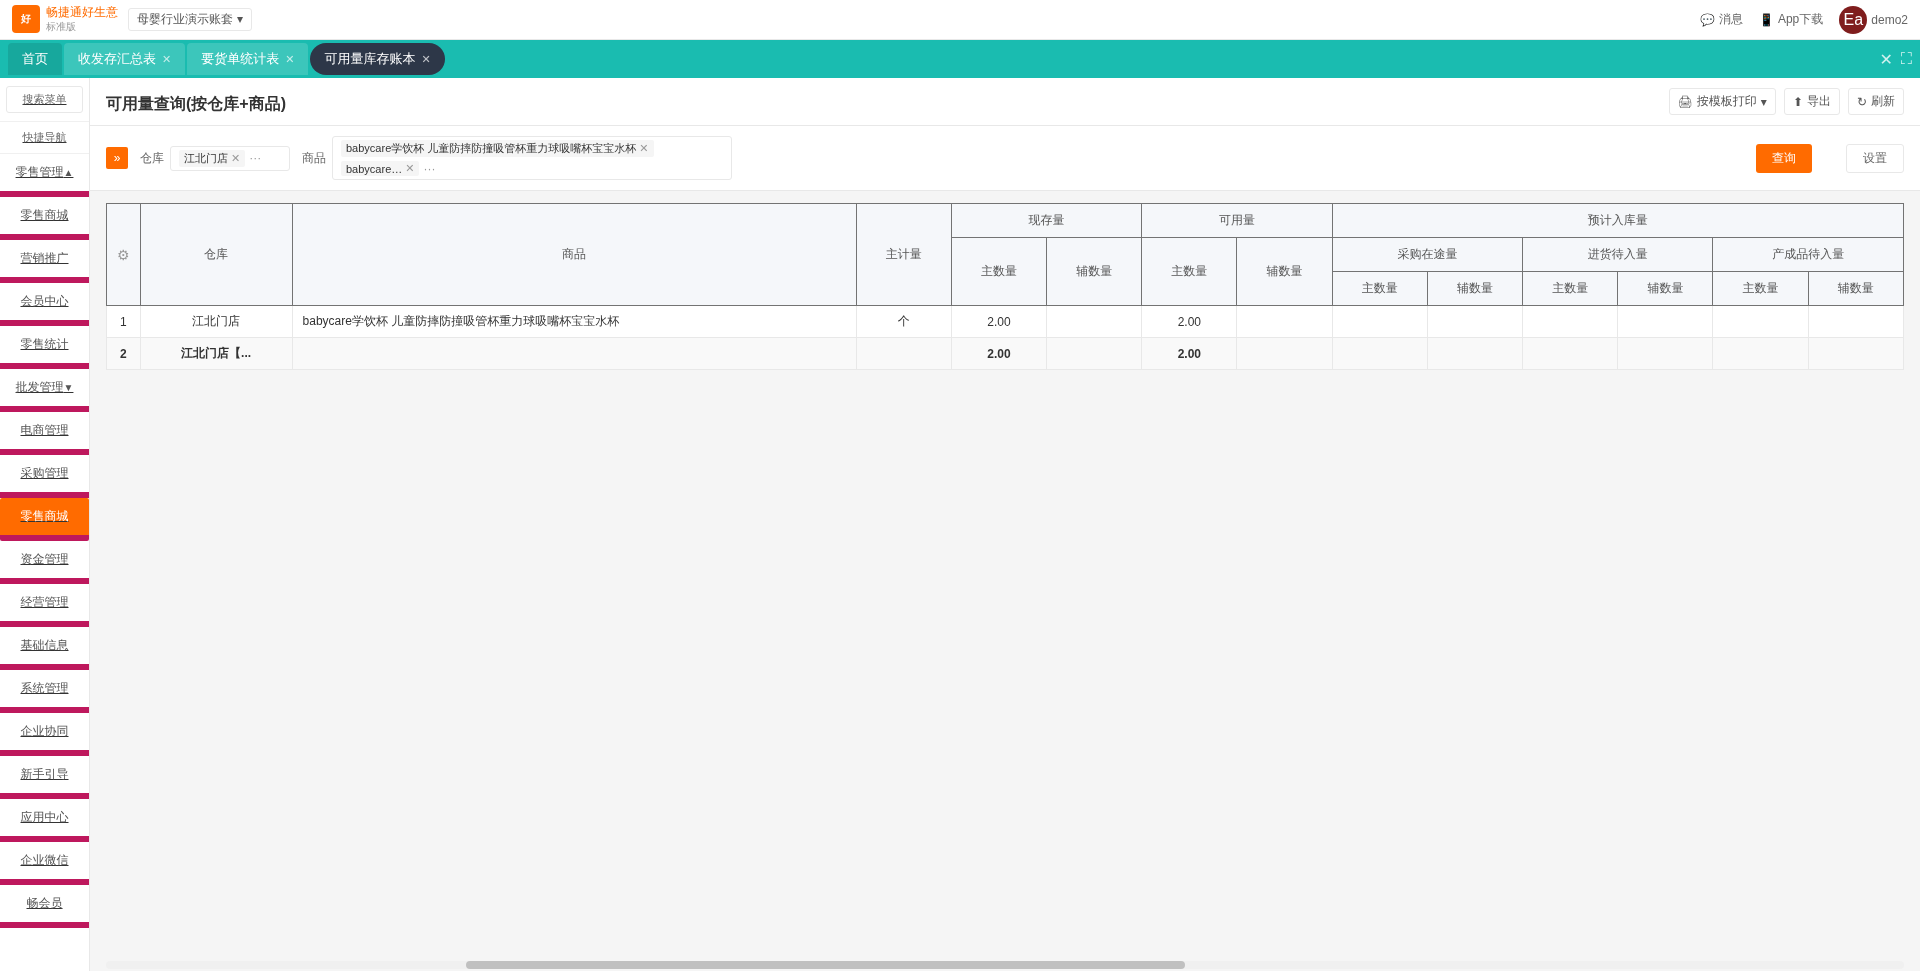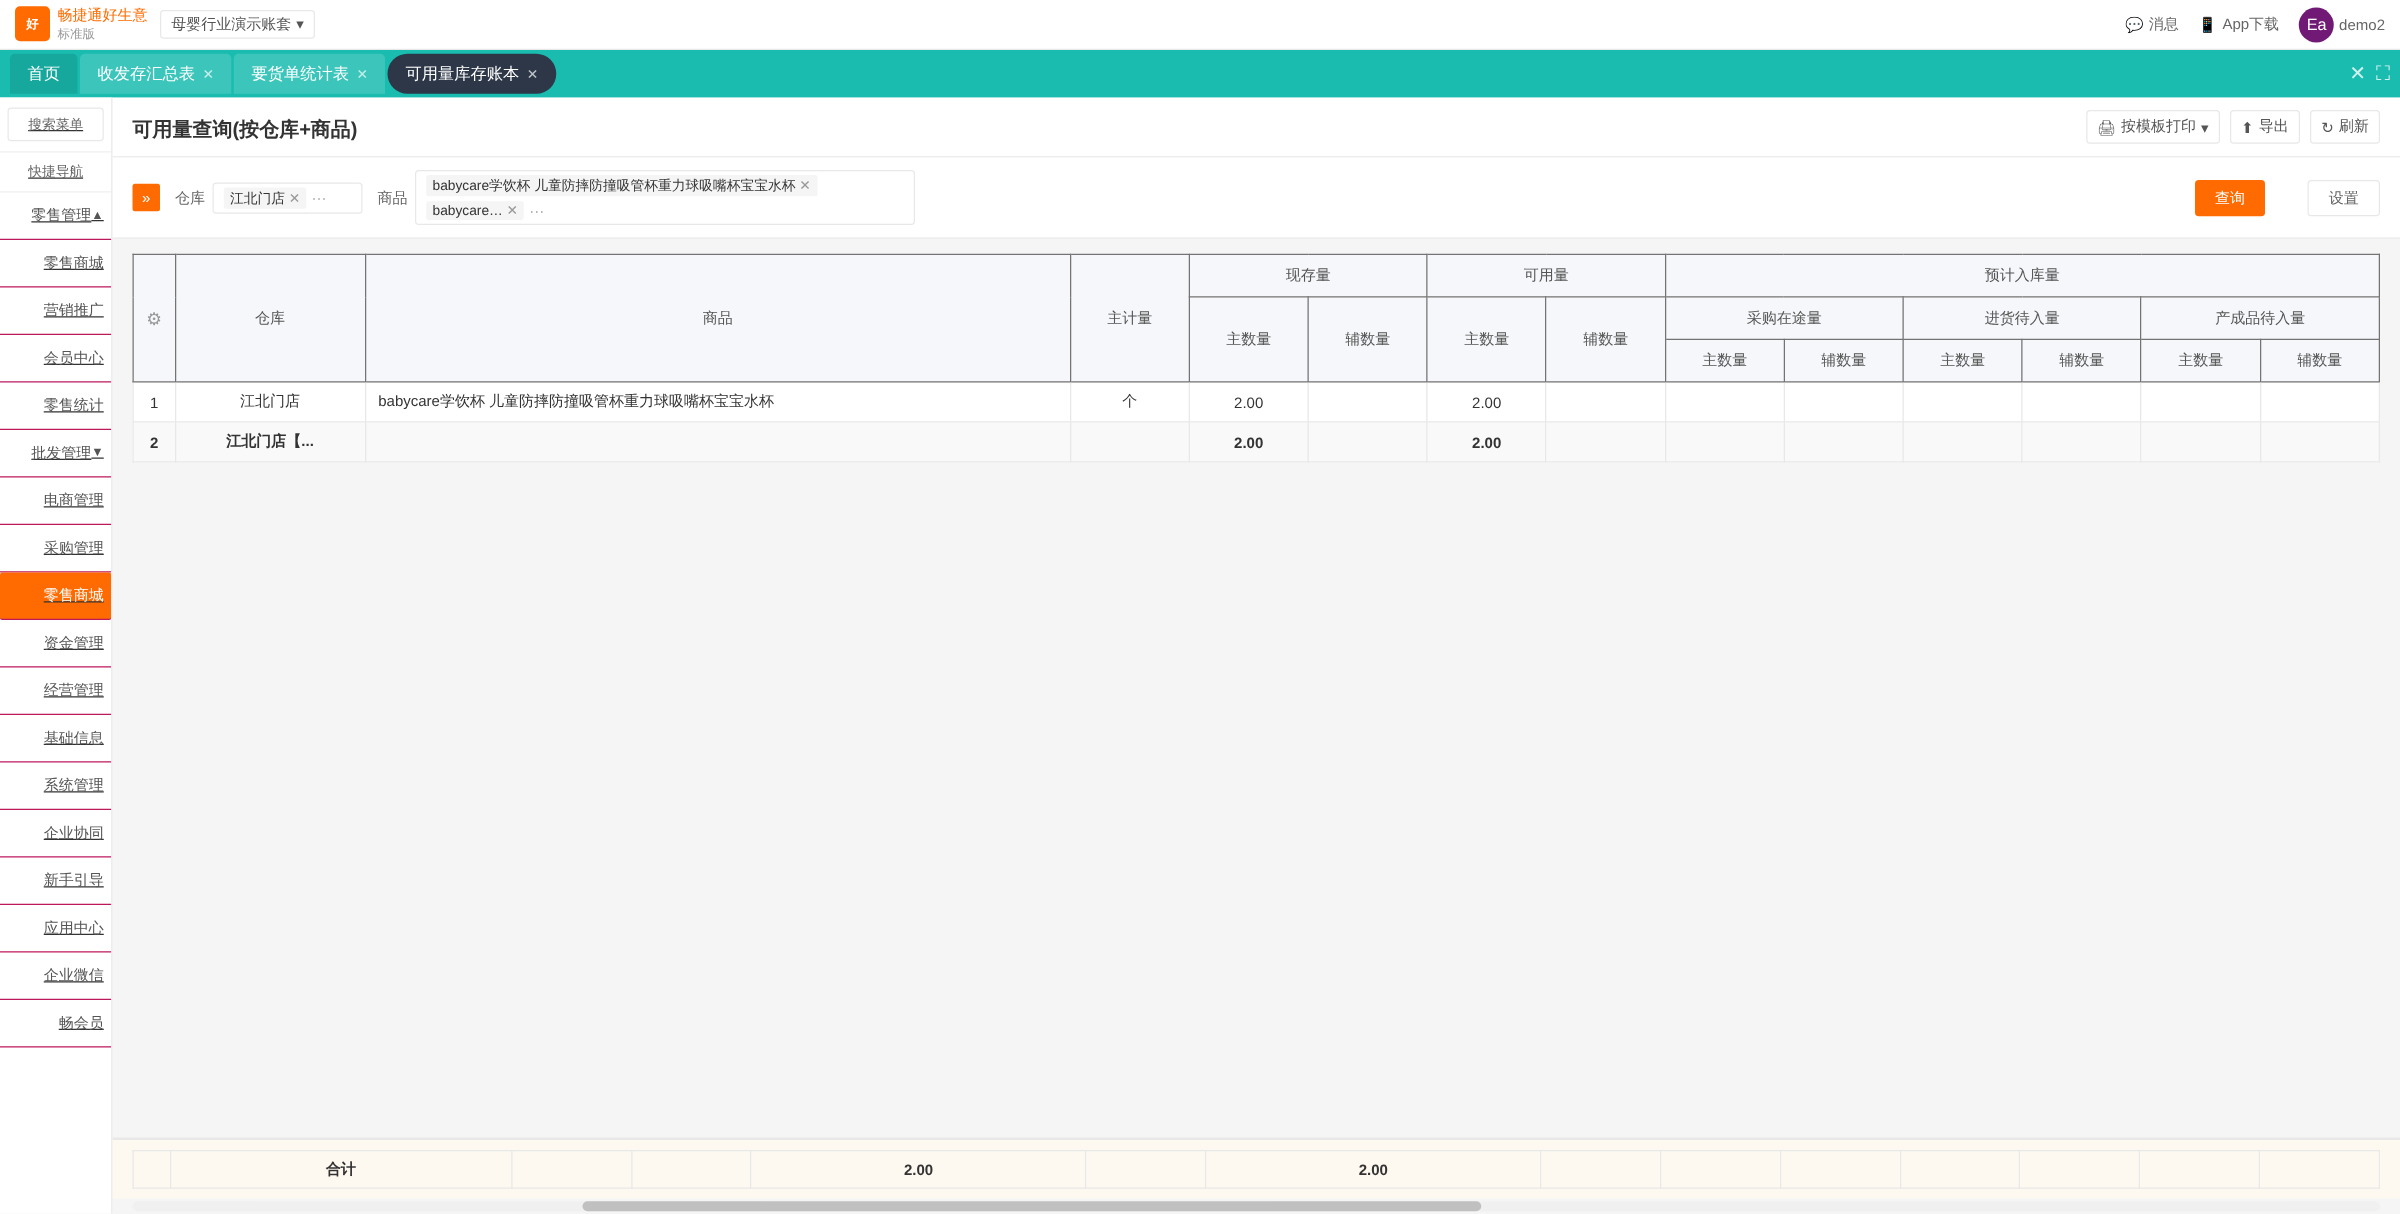--- a/index.html
+++ b/index.html
@@ -16,21 +16,21 @@
       justify-content: space-between;
     }
     .top-bar-left { display: flex; align-items: center; gap: 10px; }
     .logo { display: flex; align-items: center; gap: 6px; }
     .logo-icon { width: 28px; height: 28px; background: #ff6b00; border-radius: 4px; display: flex; align-items: center; justify-content: center; color: #fff; font-size: 10px; font-weight: bold; }
     .logo-text { color: #ff6b00; font-size: 12px; line-height: 1.2; }
     .logo-sub { color: #999; font-size: 10px; }
     .industry-selector { display: flex; align-items: center; gap: 4px; padding: 2px 8px; border: 1px solid #e8e8e8; border-radius: 3px; cursor: pointer; font-size: 12px; color: #555; background: #fff; }
     .top-bar-right { display: flex; align-items: center; gap: 16px; }
     .top-right-item { display: flex; align-items: center; gap: 4px; cursor: pointer; color: #666; font-size: 12px; }
-    .avatar { width: 28px; height: 28px; border-radius: 50%; background: #701a75; display: flex; align-items: center; justify-content: center; color: #fff; font-size: 13px; overflow: hidden; }
+    .avatar { width: 28px; height: 28px; border-radius: 50%; background: #7f1d1d; display: flex; align-items: center; justify-content: center; color: #fff; font-size: 16px; overflow: hidden; }
 
     
     .tab-bar {
       display: flex;
       align-items: center;
       background: #1abcb0;
       height: 38px;
       padding: 0 8px;
       gap: 2px;
     }
@@ -67,24 +67,24 @@
     }
     .sidebar-search { padding: 8px 6px; border-bottom: 1px solid #f0f0f0; }
     .sidebar-search-btn { width: 100%; padding: 5px; background: #fff; border: 1px solid #e8e8e8; border-radius: 3px; text-align: center; cursor: pointer; color: #666; font-size: 11px; }
     .sidebar-quick { padding: 8px 6px; border-bottom: 1px solid #f0f0f0; text-align: center; cursor: pointer; color: #666; font-size: 11px; }
     .sidebar-item {
       padding: 10px 6px;
       text-align: center;
       cursor: pointer;
       color: #555;
       font-size: 12px;
-      border-bottom: 1px solid #be185d;
-      display: flex;
-      align-items: center;
-      justify-content: flex-end;
+      border-bottom: 6px solid #be185d;
+      display: flex;
+      align-items: center;
+      justify-content: center;
     }
     .sidebar-item.active { background: #ff6b00; color: #fff; border-radius: 2px; }
     .sidebar-item .arrow { font-size: 10px; }
 
     
     .content-area { flex: 1; display: flex; flex-direction: column; overflow: hidden; }
 
     
     .page-header {
       display: flex;
@@ -405,42 +405,20 @@
             <td></td>
             <td></td>
             <td></td>
             <td></td>
             <td></td>
           </tr>
         </tbody>
       </table>
     </div>
 
-    <div class="bottom-bar">
-      <table style="width:100%; border-collapse:collapse;">
-        <tbody>
-            <tr>
-          <td style="width:30px; border:1px solid #e8e8e8; padding:6px; text-align:center; font-size:12px;"></td>
-          <td style="border:1px solid #e8e8e8; padding:6px; text-align:center; font-size:12px; font-weight:bold;">合计</td>
-          <td style="border:1px solid #e8e8e8; padding:6px; font-size:12px;"></td>
-          <td style="border:1px solid #e8e8e8; padding:6px; font-size:12px;"></td>
-          <td style="border:1px solid #e8e8e8; padding:6px; text-align:center; font-size:12px; font-weight:bold;">2.00</td>
-          <td style="border:1px solid #e8e8e8; padding:6px;"></td>
-          <td style="border:1px solid #e8e8e8; padding:6px; text-align:center; font-size:12px; font-weight:bold;">2.00</td>
-          <td style="border:1px solid #e8e8e8; padding:6px;"></td>
-          <td style="border:1px solid #e8e8e8; padding:6px;"></td>
-          <td style="border:1px solid #e8e8e8; padding:6px;"></td>
-          <td style="border:1px solid #e8e8e8; padding:6px;"></td>
-          <td style="border:1px solid #e8e8e8; padding:6px;"></td>
-          <td style="border:1px solid #e8e8e8; padding:6px;"></td>
-          <td style="border:1px solid #e8e8e8; padding:6px;"></td>
-        </tr>
-      </tbody>
-        </table>
-    </div>
 
     <div style="background:#f5f5f5; height:12px; padding: 2px 16px; display:flex; align-items:center;">
       <div style="flex:1; background:#f0f0f0; height:8px; border-radius:4px; position:relative;">
         <div style="width:40%; background:#c0c0c0; height:8px; border-radius:4px; position:absolute; left:20%;"></div>
       </div>
     </div>
 
   </div>
 </div>
 

